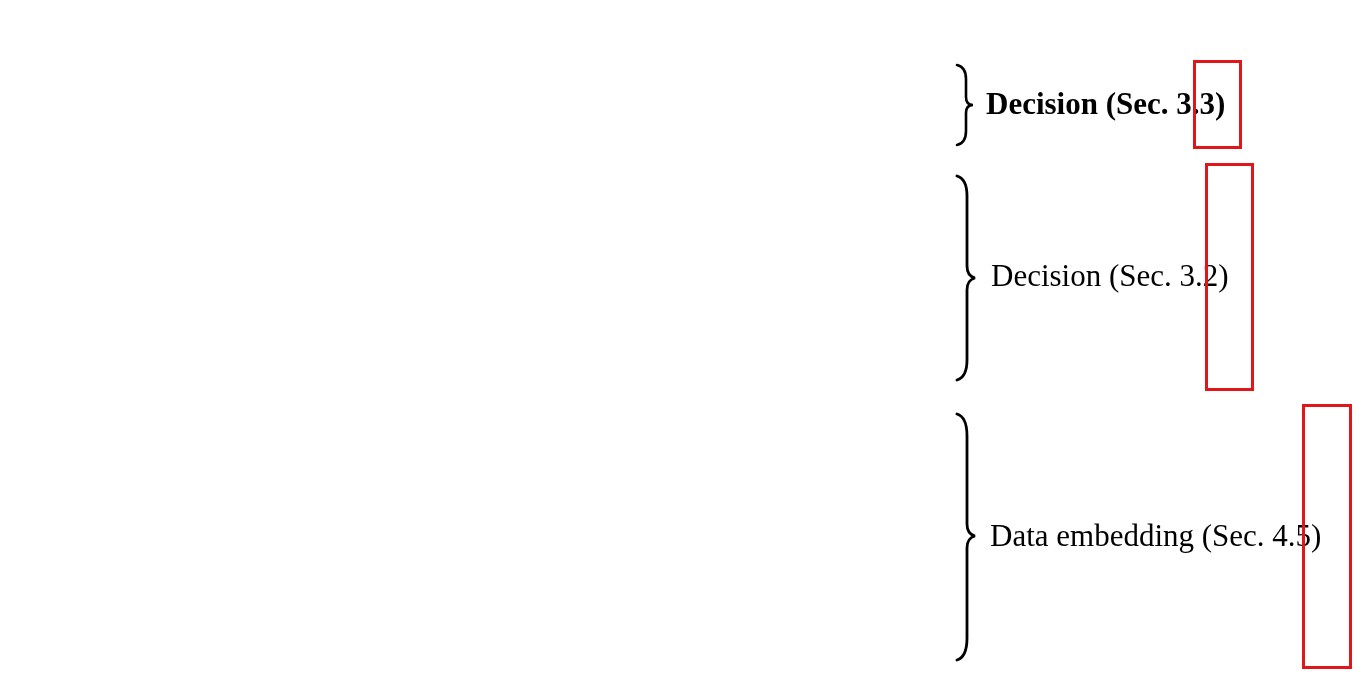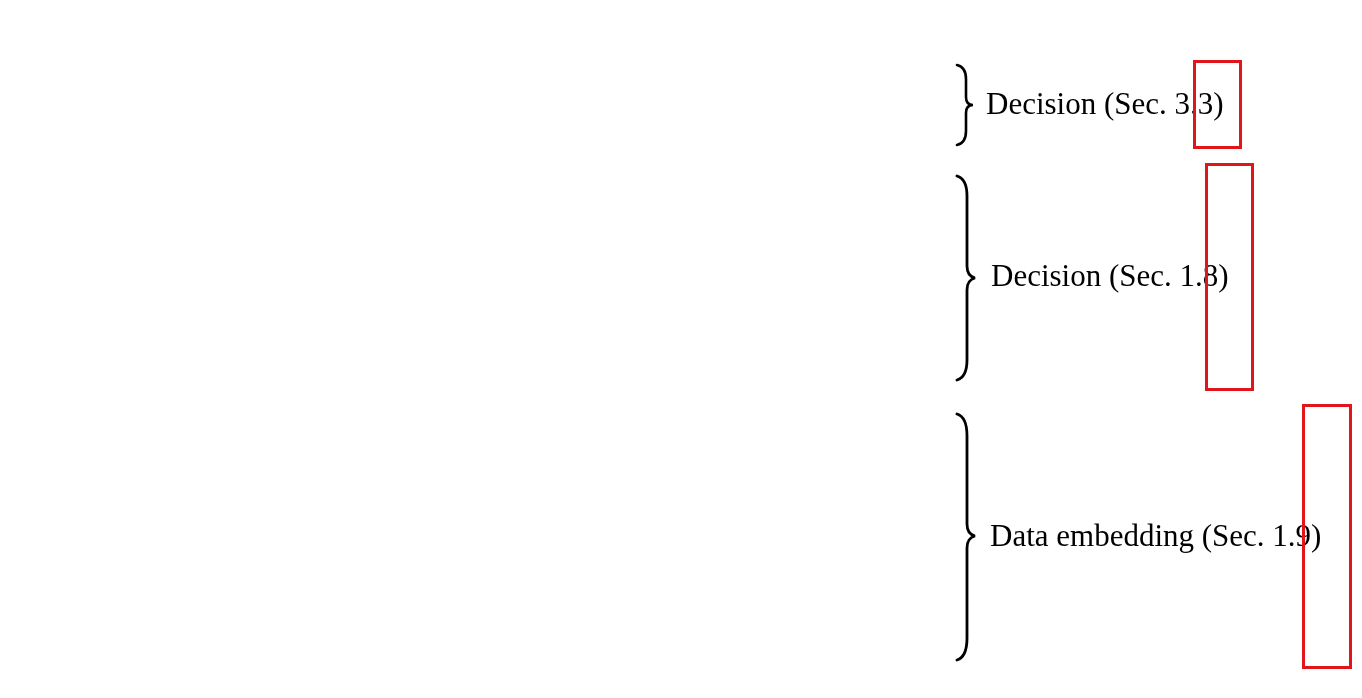--- a/index.html
+++ b/index.html
@@ -45,36 +45,36 @@
 </head>
 <body>
 
 <div class="blank-area"></div>
 
 <div class="brace" style="left:954px; top:63px;">
   <svg width="22" height="84" viewBox="0 0 22 84">
     <path d="M3 2 Q12 4 12 16 L12 34 Q12 42 19 42 Q12 42 12 50 L12 68 Q12 80 3 82" fill="none" stroke="#000" stroke-width="2.6" stroke-linecap="round"></path>
   </svg>
 </div>
-<div class="label" style="left:986px; top:88px;">
+<div class="label" style="left:986px; top:88px;font-weight:bold;">
   <span>Decision (Sec. </span><span>3.3</span><span>)</span>
 </div>
 <div class="hl-box" style="left:1193px; top:60px; width:49px; height:89px;"></div>
 
 <div class="brace" style="left:954px; top:174px;">
   <svg width="24" height="208" viewBox="0 0 24 208">
     <path d="M3 2 Q13 5 13 22 L13 92 Q13 102 21 104 Q13 106 13 116 L13 186 Q13 203 3 206" fill="none" stroke="#000" stroke-width="2.8" stroke-linecap="round"></path>
   </svg>
 </div>
 <div class="label" style="left:991px; top:260px;">
-  <span>Decision (Sec. </span><span>1.8</span><span>)</span>
+  <span>Decision (Sec. </span><span>3.2</span><span>)</span>
 </div>
 <div class="hl-box" style="left:1205px; top:163px; width:49px; height:228px;"></div>
 
 <div class="brace" style="left:954px; top:412px;">
   <svg width="24" height="250" viewBox="0 0 24 250">
     <path d="M3 2 Q13 5 13 24 L13 112 Q13 122 21 124 Q13 126 13 136 L13 226 Q13 245 3 248" fill="none" stroke="#000" stroke-width="2.8" stroke-linecap="round"></path>
   </svg>
 </div>
 <div class="label" style="left:990px; top:520px;">
-  <span>Data embedding (Sec. </span><span>1.9</span><span>)</span>
+  <span>Data embedding (Sec. </span><span>4.5</span><span>)</span>
 </div>
 <div class="hl-box" style="left:1302px; top:404px; width:50px; height:265px;"></div>
 
 </body></html>

